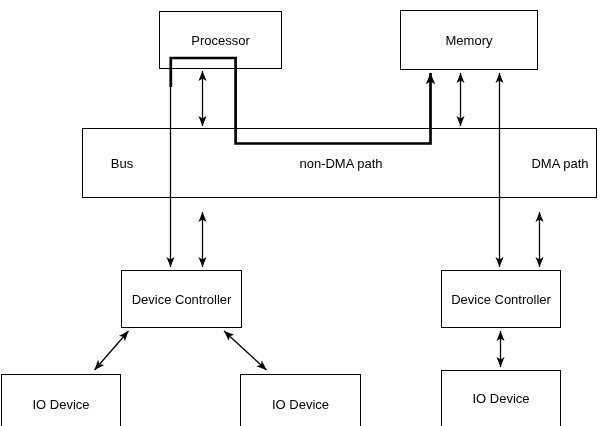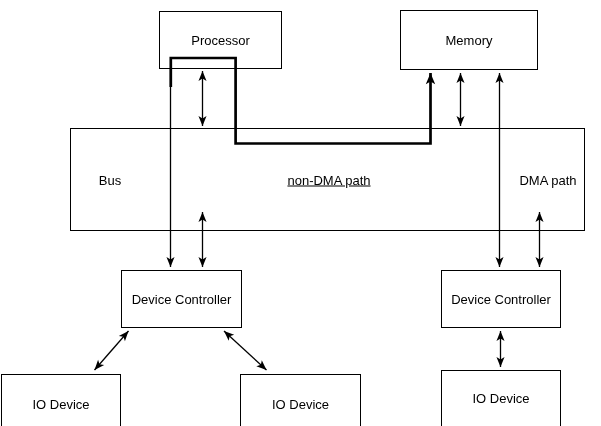--- a/index.html
+++ b/index.html
@@ -51,23 +51,23 @@
 <div class="canvas">
 
   <div class="node" style="left:159px; top:2px; width:123px; height:58px;">
     <span>Processor</span>
   </div>
 
   <div class="node" style="left:400px; top:1px; width:138px; height:60px;">
     <span>Memory</span>
   </div>
 
-  <div class="node" style="left:70px; top:119px; width:515px; height:103px;">
+  <div class="node" style="left:82px; top:119px; width:515px; height:70px;">
     <span class="bus-label" style="left:39px;">Bus</span>
-    <span class="bus-label" style="left:258px;text-decoration:underline;">non-DMA path</span>
+    <span class="bus-label" style="left:258px;">non-DMA path</span>
     <span class="bus-label" style="left:459px;padding-left:36px;">DMA path</span>
   </div>
 
   <div class="node" style="left:121px; top:261px; width:121px; height:58px;">
     <span>Device Controller</span>
   </div>
 
   <div class="node" style="left:441px; top:261px; width:120px; height:58px;">
     <span>Device Controller</span>
   </div>

